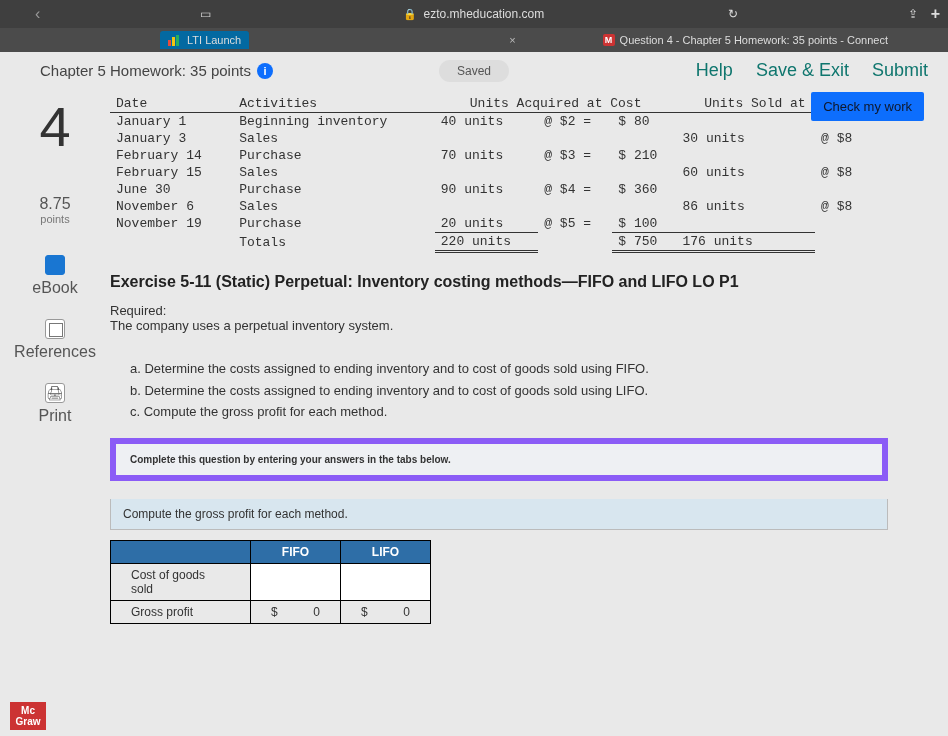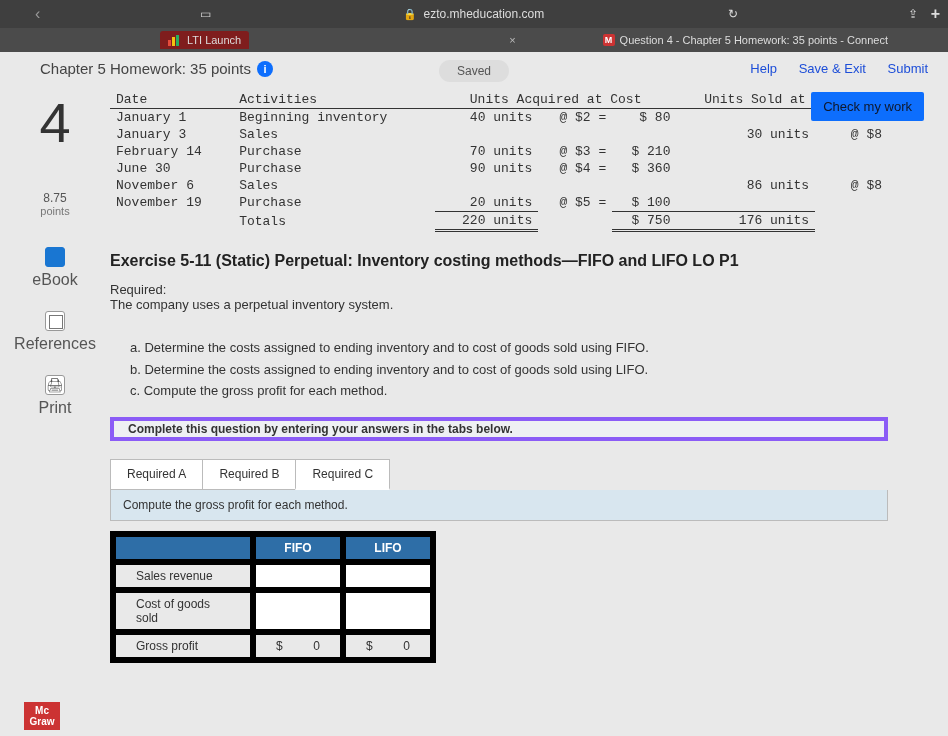--- a/index.html
+++ b/index.html
@@ -46,21 +46,21 @@
     height: 24px;
     display: flex;
     align-items: center;
     font-size: 11px;
     color: #ddd;
     position: relative;
   }
   .tab-lti {
     margin-left: 160px;
     display:flex; align-items:center; gap:5px;
-    background:#7f1d1d; padding:3px 8px; border-radius:3px 3px 0 0;
+    background:#0369a1; padding:3px 8px; border-radius:3px 3px 0 0;
   }
   .tab-x { margin-left:260px; color:#bbb;}
   .tab-connect {
     position:absolute; right:60px;
     display:flex; align-items:center; gap:5px;
   }
   .mh-badge {
     background:#c33; color:#fff; font-size:9px; width:12px; height:12px;
     display:inline-flex; align-items:center; justify-content:center;
     border-radius:2px; font-weight:bold;
@@ -87,40 +87,40 @@
     width:16px; height:16px; border-radius:50%;
     background:#0d6efd; color:#fff; font-size:11px; font-weight:bold;
     display:inline-flex; align-items:center; justify-content:center;
   }
   .saved-pill {
     position:absolute; left:50%; transform:translateX(-50%);
     top: 8px;
     background:#ddd; border-radius:12px; padding:4px 18px;
     font-size:12px; color:#555;
   }
-  .top-links { font-size:13px; color:#1d4ed8; }
+  .top-links { font-size:18px; color:#0f766e; }
   .top-links span { margin-left:18px; cursor:pointer;}
   .check-btn {
     background:#0d6efd; color:#0f172a; border:none;
     padding:7px 12px; font-size:13px; border-radius:2px;
     position:absolute; top:40px; right:24px;
     cursor:pointer;
   }
 
   
   .content {
     display:flex; margin-top:10px;
   }
   .left-col {
     width: 110px;
     text-align:center;
     padding-top: 4px;
   }
   .qnum { font-size:56px; color:#333; font-weight:300; line-height:1;}
-  .score { font-size:12px; color:#555; margin-top:40px;}
+  .score { font-size:16px; color:#555; margin-top:40px;}
   .points-lbl { font-size:11px; color:#777;}
   .tool-stack { margin-top:30px; font-size:16px; color:#555;}
   .tool { margin-bottom:22px; cursor:pointer;}
   .tool .ico { display:block; margin:0 auto 4px; width:20px; height:20px;
     border:1px solid #999; border-radius:3px; background:#fff;
     display:flex; align-items:center; justify-content:center; font-size:12px;}
   .tool.print .ico::before { content:"🖨"; font-size:14px; display:block; line-height:1; }
   .tool.refs .ico{ background:#fff; position:relative;}
   .tool.refs .ico::before{content:""; position:absolute; top:3px; left:3px; width:12px;height:12px; border:1px solid #777;}
   .tool.ebook .ico { background:#1976d2; border-color:#1976d2;}
@@ -132,61 +132,61 @@
     font-family: "Courier New", monospace;
     font-size:13px; color:#333;
     width:100%;
     border-collapse:collapse;
     margin-bottom:20px;
   }
   .data-table td { padding:1px 6px; white-space:nowrap;}
   .data-table .hdr td { vertical-align:bottom;}
   .ul { border-bottom:1px solid #333; }
   .udl{ border-bottom:3px double #333;}
-  .tr-right { text-align:right;}
+  .tr-right { text-align:left;}
 
   .ex-title { font-size:16px; font-weight:bold; color:#222; margin:14px 0 8px;}
   .req-hdr { font-weight:normal; margin-top:12px;}
   .req-body{ margin-bottom:10px;}
   .req-list { margin:26px 0 16px 20px; font-size:13px; line-height:1.5;}
   .req-list li{ list-style:none; margin-bottom:2px;}
   .instr-box {
-    background:#eef0f3; border:4px solid #8b5cf6;
-    padding:1px 14px; font-weight:bold; font-size:12px;
+    background:#eef0f3; border:6px solid #8b5cf6;
+    padding:10px 14px; font-weight:bold; font-size:10px;
     margin-bottom:18px;
   }
 
   .tabset { display:flex;}
   .tabset .tab {
     border:1px solid #bbb; padding:7px 16px; font-size:12px;
     background:#fff; cursor:pointer; margin-right:-1px;
   }
   .tabset .tab.active { background:#fff; border-bottom:2px solid #fff; position:relative; z-index:2;}
   .sub-instr {
     border:1px solid #bbb; border-top:none;
     background:#d8e6ef; padding:8px 12px; font-size:12px;
     margin-bottom:10px;
   }
 
   
   .ans-table { border-collapse:collapse; font-size:12px;}
   .ans-table th, .ans-table td {
-    border:6px solid #000000; padding:4px 20px; text-align:left;
+    border:1px solid #000000; padding:4px 20px; text-align:left;
   }
   .ans-table th { background:#2e6ea7; color:#fff; font-weight:bold; text-align:center;}
   .ans-table th:first-child{ background:#2e6ea7; width:140px;}
   .ans-table td.cell-input{ background:#fff; width:90px;}
   .ans-table td.total { text-align:right; }
   .ans-table td.total::before{content:"$"; float:left;}
 
   .mc-logo {
     position:absolute; bottom:6px; left:10px;
     width:36px; height:28px; background:#c33; color:#fff;
     font-size:10px; font-weight:bold; line-height:1.1;
-    display:flex; flex-direction:column; align-items:center; justify-content:center;margin-left:14px;
+    display:flex; flex-direction:column; align-items:center; justify-content:center;
   }
 </style>
 </head>
 <body>
 
 <div class="browser-bar">
   <span class="nav-arrow">‹</span>
   <span class="camera-icon">▭</span>
   <div class="url">
     <span class="lock-icon">🔒</span>
@@ -283,20 +283,29 @@
             <tr>
               <td>February 14</td>
               <td>Purchase</td>
               <td class="tr-right">70 units</td>
               <td class="tr-right">@ $3 =</td>
               <td class="tr-right">$ 210</td>
               <td class="tr-right"></td>
               <td class="tr-right"></td>
             </tr>
             <tr>
+              <td>February 15</td>
+              <td>Sales</td>
+              <td class="tr-right"></td>
+              <td class="tr-right"></td>
+              <td class="tr-right"></td>
+              <td class="tr-right">60 units</td>
+              <td class="tr-right">@ $8</td>
+            </tr>
+            <tr>
               <td>June 30</td>
               <td>Purchase</td>
               <td class="tr-right">90 units</td>
               <td class="tr-right">@ $4 =</td>
               <td class="tr-right">$ 360</td>
               <td class="tr-right"></td>
               <td class="tr-right"></td>
             </tr>
             <tr>
               <td>November 6</td>
@@ -335,38 +344,28 @@
       <div class="req-hdr">Required:</div>
       <div class="req-body">The company uses a perpetual inventory system.</div>
       <ul class="req-list">
         <li>a.  Determine the costs assigned to ending inventory and to cost of goods sold using FIFO.</li>
         <li>b.  Determine the costs assigned to ending inventory and to cost of goods sold using LIFO.</li>
         <li>c.  Compute the gross profit for each method.</li>
       </ul>
 
       <div class="instr-box">Complete this question by entering your answers in the tabs below.</div>
 
-      <div class="tabset">
-        <div class="tab">Required A</div>
-        <div class="tab">Required B</div>
-        <div class="tab active">Required C</div>
-      </div>
       <div class="sub-instr">Compute the gross profit for each method.</div>
 
       <table class="ans-table">
         <tbody>
             <tr>
           <th></th>
           <th>FIFO</th>
           <th>LIFO</th>
-        </tr>
-        <tr>
-          <td>Sales revenue</td>
-          <td class="cell-input"></td>
-          <td class="cell-input"></td>
         </tr>
         <tr>
           <td>Cost of goods sold</td>
           <td class="cell-input"></td>
           <td class="cell-input"></td>
         </tr>
         <tr>
           <td>Gross profit</td>
           <td class="total">0</td>
           <td class="total">0</td>

